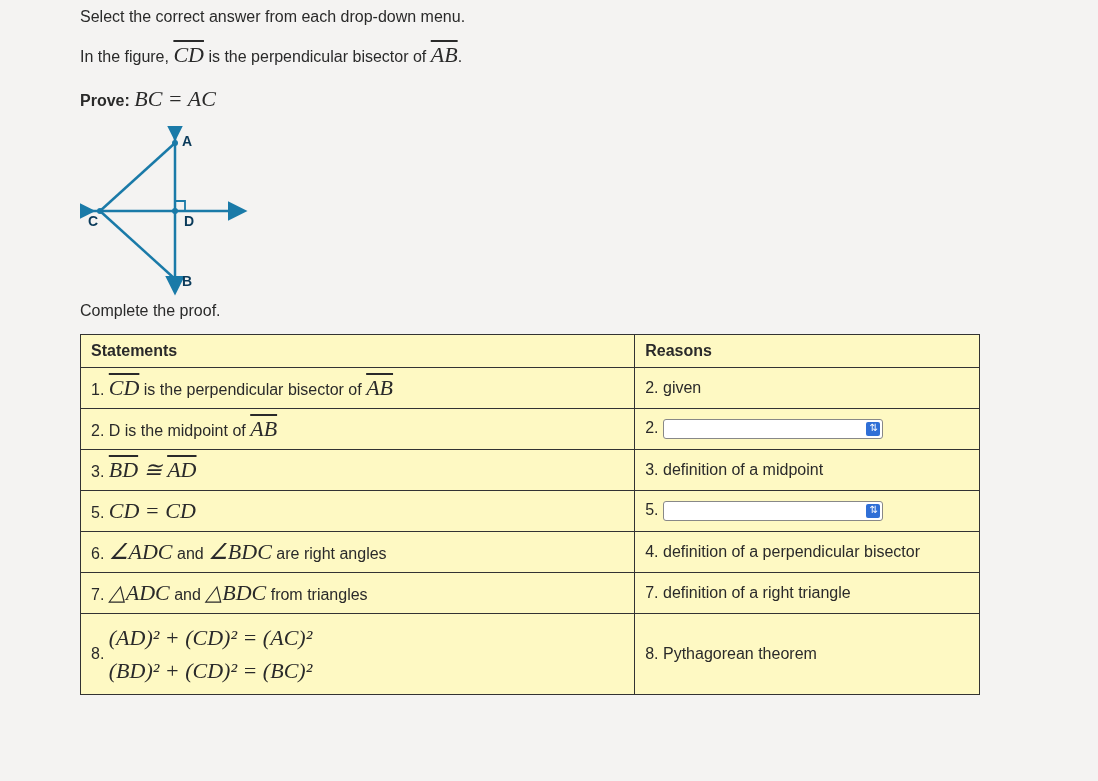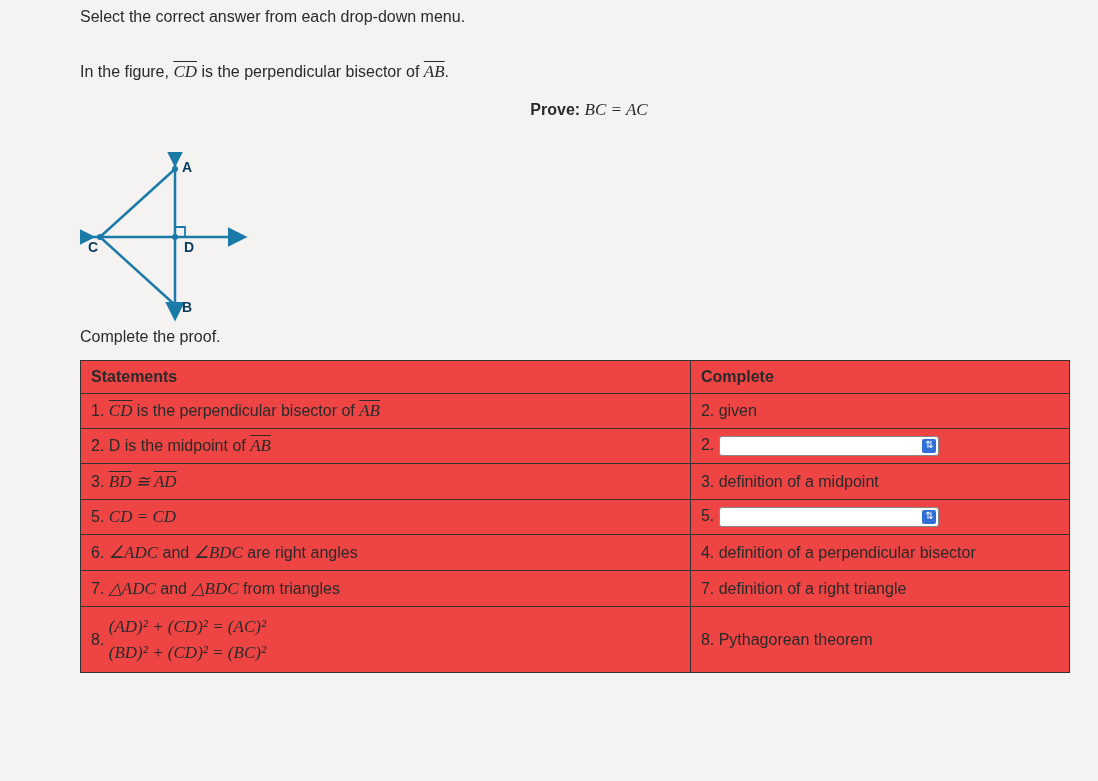--- a/index.html
+++ b/index.html
@@ -5,30 +5,30 @@
   * { box-sizing: border-box; margin: 0; padding: 0; }
   body {
     font-family: Arial, Helvetica, sans-serif;
     font-size: 16px;
     color: #2a2a2a;
     background: #f4f3f2;
     padding: 8px 0 0 80px;
     width: 1098px;
   }
   .overline { text-decoration: overline; }
-  .instr { margin-bottom: 36px; }
+  .instr { margin-bottom: 16px; }
   .premise { margin-bottom: 18px; }
-  .prove { margin-bottom: 32px; text-align: center; }
+  .prove { margin-bottom: 14px; }
   .prove b { font-weight: bold; }
-  .ital { font-style: italic; font-family: 'Times New Roman', serif; font-size: 17px; }
+  .ital { font-style: italic; font-family: 'Times New Roman', serif; font-size: 22px; }
   .complete { margin-bottom: 14px; }
   table.proof {
     border-collapse: collapse;
-    width: 990px;
-    background: #ef4444;
+    width: 900px;
+    background: #fef9c3;
   }
   table.proof th, table.proof td {
     border: 1px solid #333;
     padding: 7px 10px;
     text-align: left;
     vertical-align: middle;
     font-size: 16px;
   }
   table.proof th { font-weight: bold; }
   .col-stmt { width: 555px; }
@@ -102,21 +102,21 @@
   <text x="8" y="100" class="diag-label">C</text>
   <text x="104" y="100" class="diag-label">D</text>
 </svg>
 
 <p class="complete">Complete the proof.</p>
 
 <table class="proof">
   <tbody>
       <tr>
     <th class="col-stmt">Statements</th>
-    <th class="col-reas">Complete</th>
+    <th class="col-reas">Reasons</th>
   </tr>
   <tr>
     <td>
       <span>1.</span>
       <span class="overline ital">CD</span><span> is the perpendicular bisector of </span><span class="overline ital">AB</span>
     </td>
     <td>2. given</td>
   </tr>
   <tr>
     <td>

